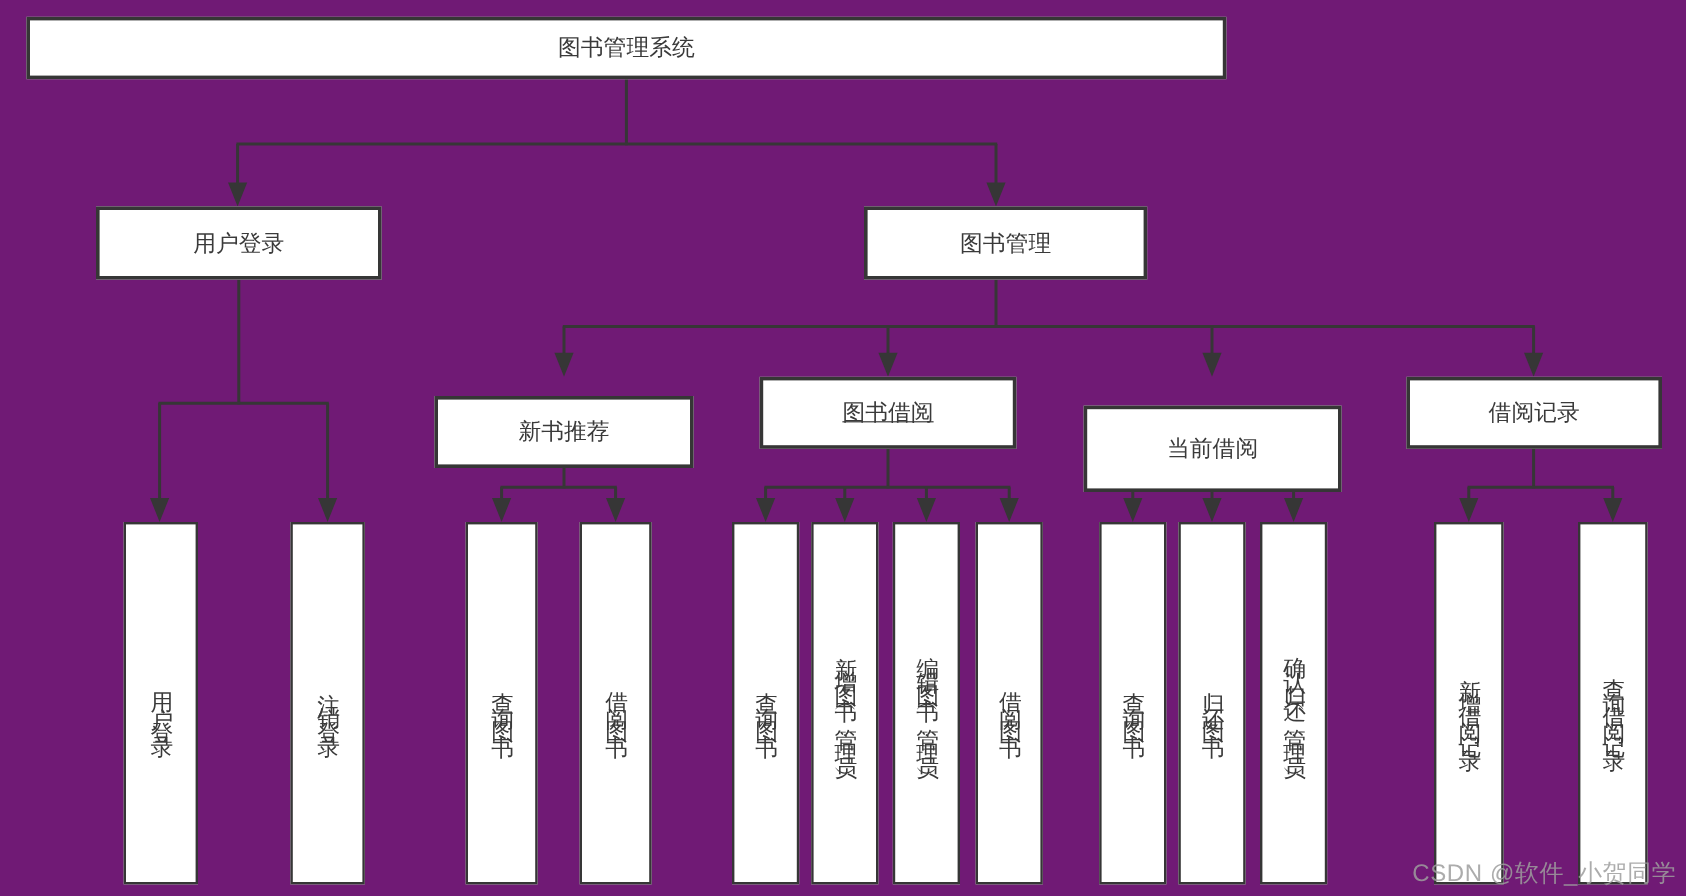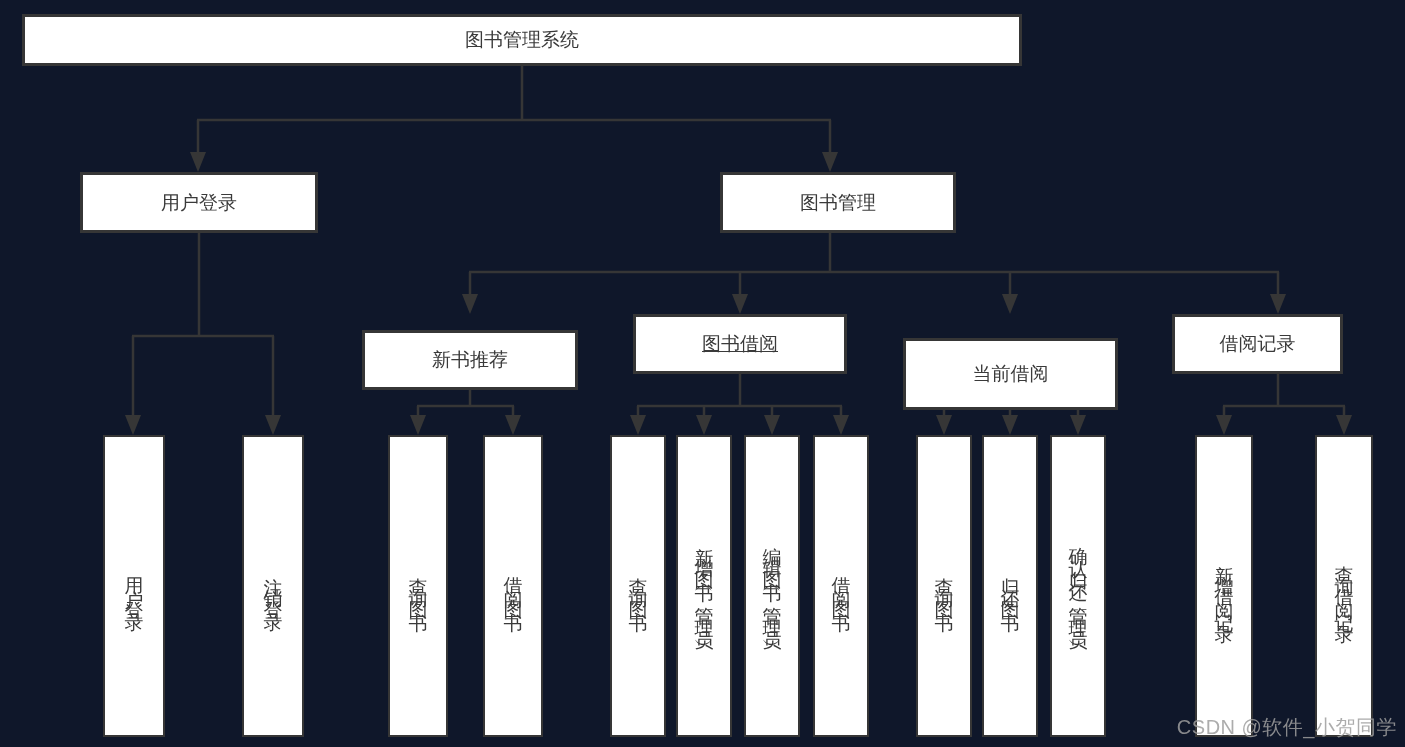--- a/index.html
+++ b/index.html
@@ -5,21 +5,21 @@
   html, body {
     margin: 0;
     padding: 0;
     background: #ffffff;
     font-family: "Liberation Sans", sans-serif;
   }
   #canvas {
     position: relative;
     width: 1405px;
     height: 747px;
-    background: #0f172a;
+    background: #701a75;
     overflow: hidden;
   }
   #connectors {
     position: absolute;
     left: 0;
     top: 0;
     z-index: 1;
   }
   .node {
     position: absolute;
@@ -139,21 +139,21 @@
 
   <div class="node" style="left:362px; top:330px; width:216px; height:60px;">
     <span>新书推荐</span>
   </div>
   <div class="node" style="left:633px; top:314px; width:214px; height:60px;text-decoration:underline;">
     <span>图书借阅</span>
   </div>
   <div class="node" style="left:903px; top:322px; width:215px; height:72px;margin-top:16px;">
     <span>当前借阅</span>
   </div>
-  <div class="node" style="left:1172px; top:314px; width:171px; height:60px;">
+  <div class="node" style="left:1172px; top:314px; width:213px; height:60px;">
     <span>借阅记录</span>
   </div>
 
   <div class="node leaf" style="left:103px; top:435px; width:62px; height:302px;">
     <span class="v-label">用户登录</span>
   </div>
   <div class="node leaf" style="left:242px; top:435px; width:62px; height:302px;">
     <span class="v-label">注销登录</span>
   </div>
 

